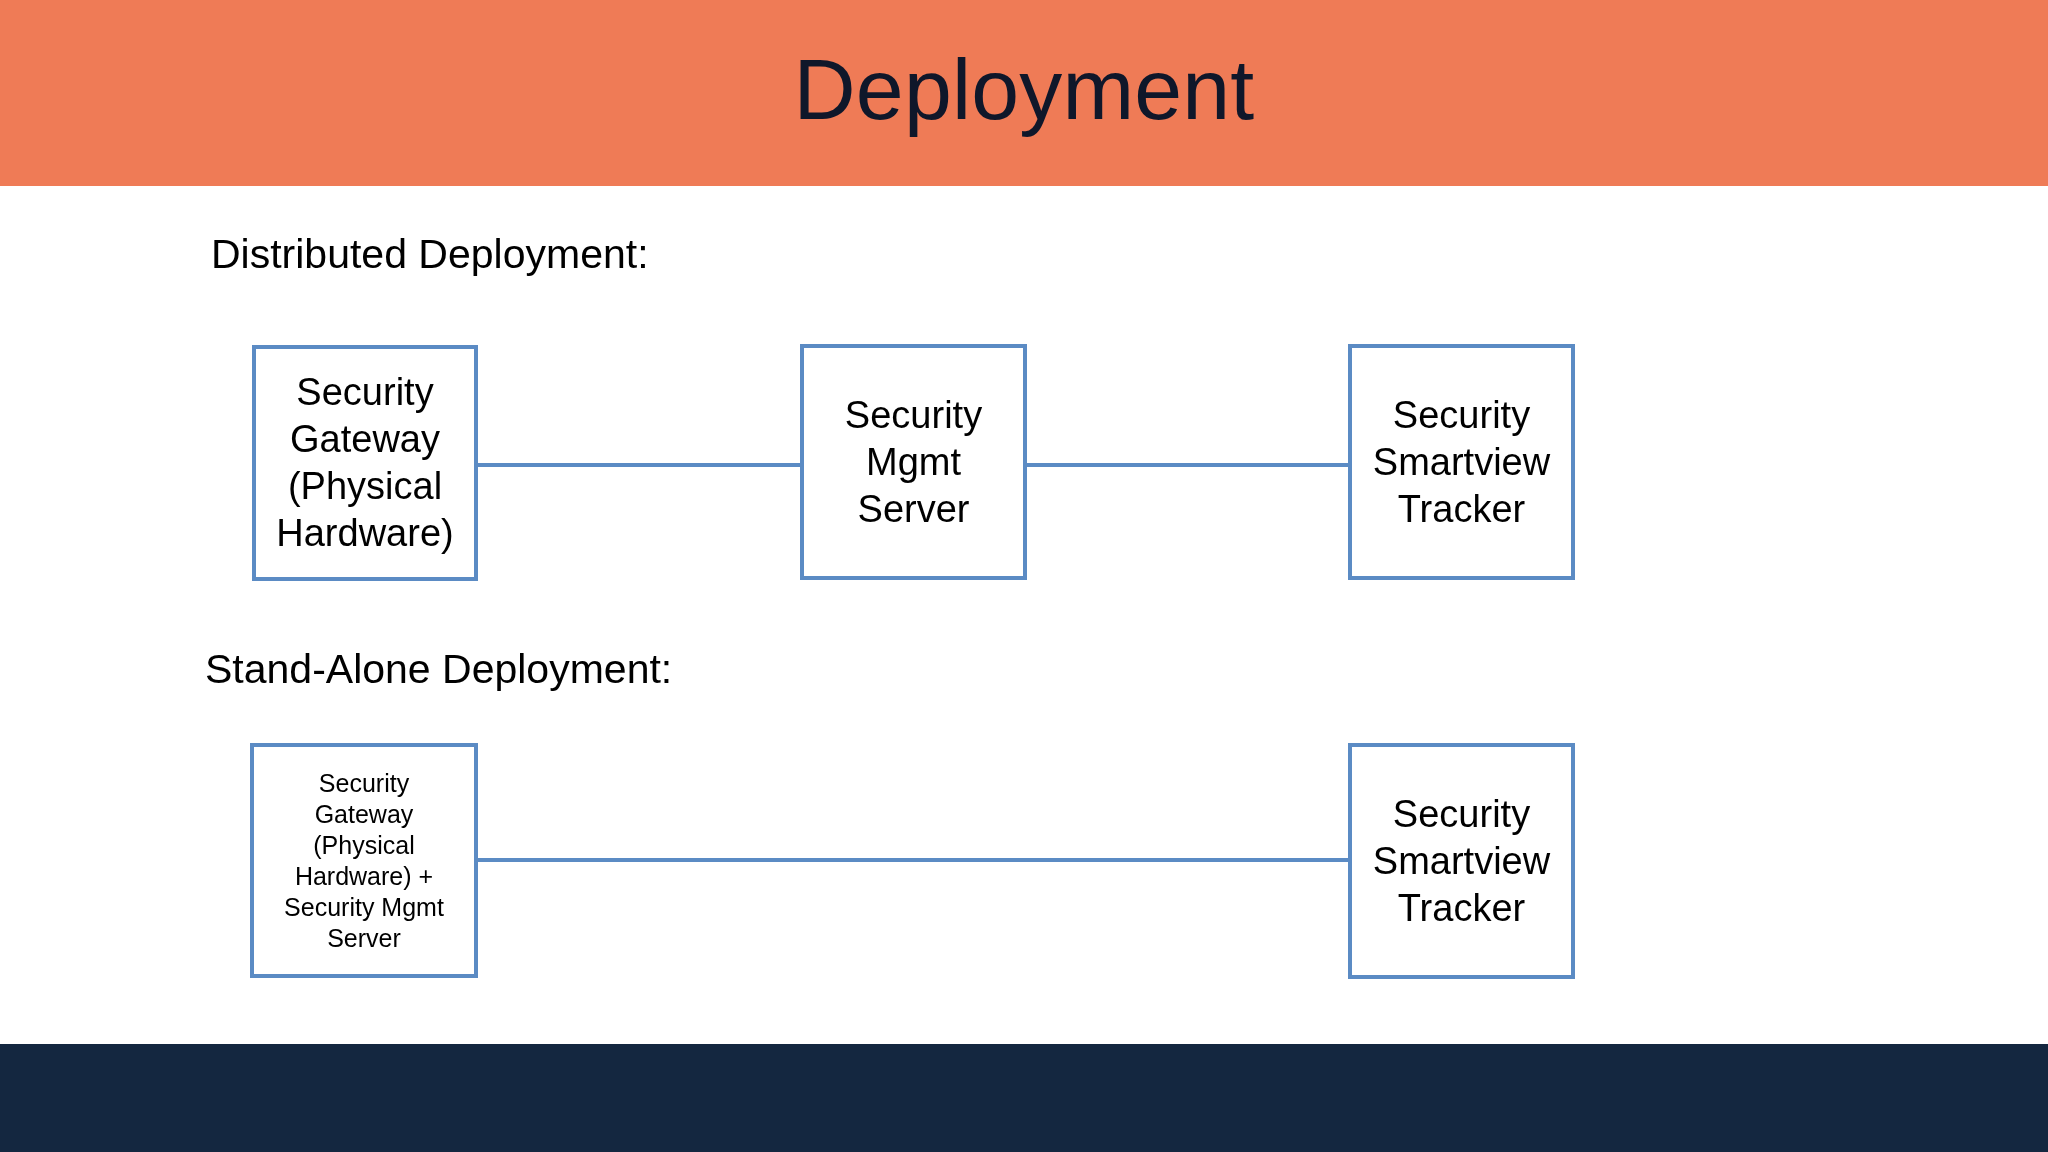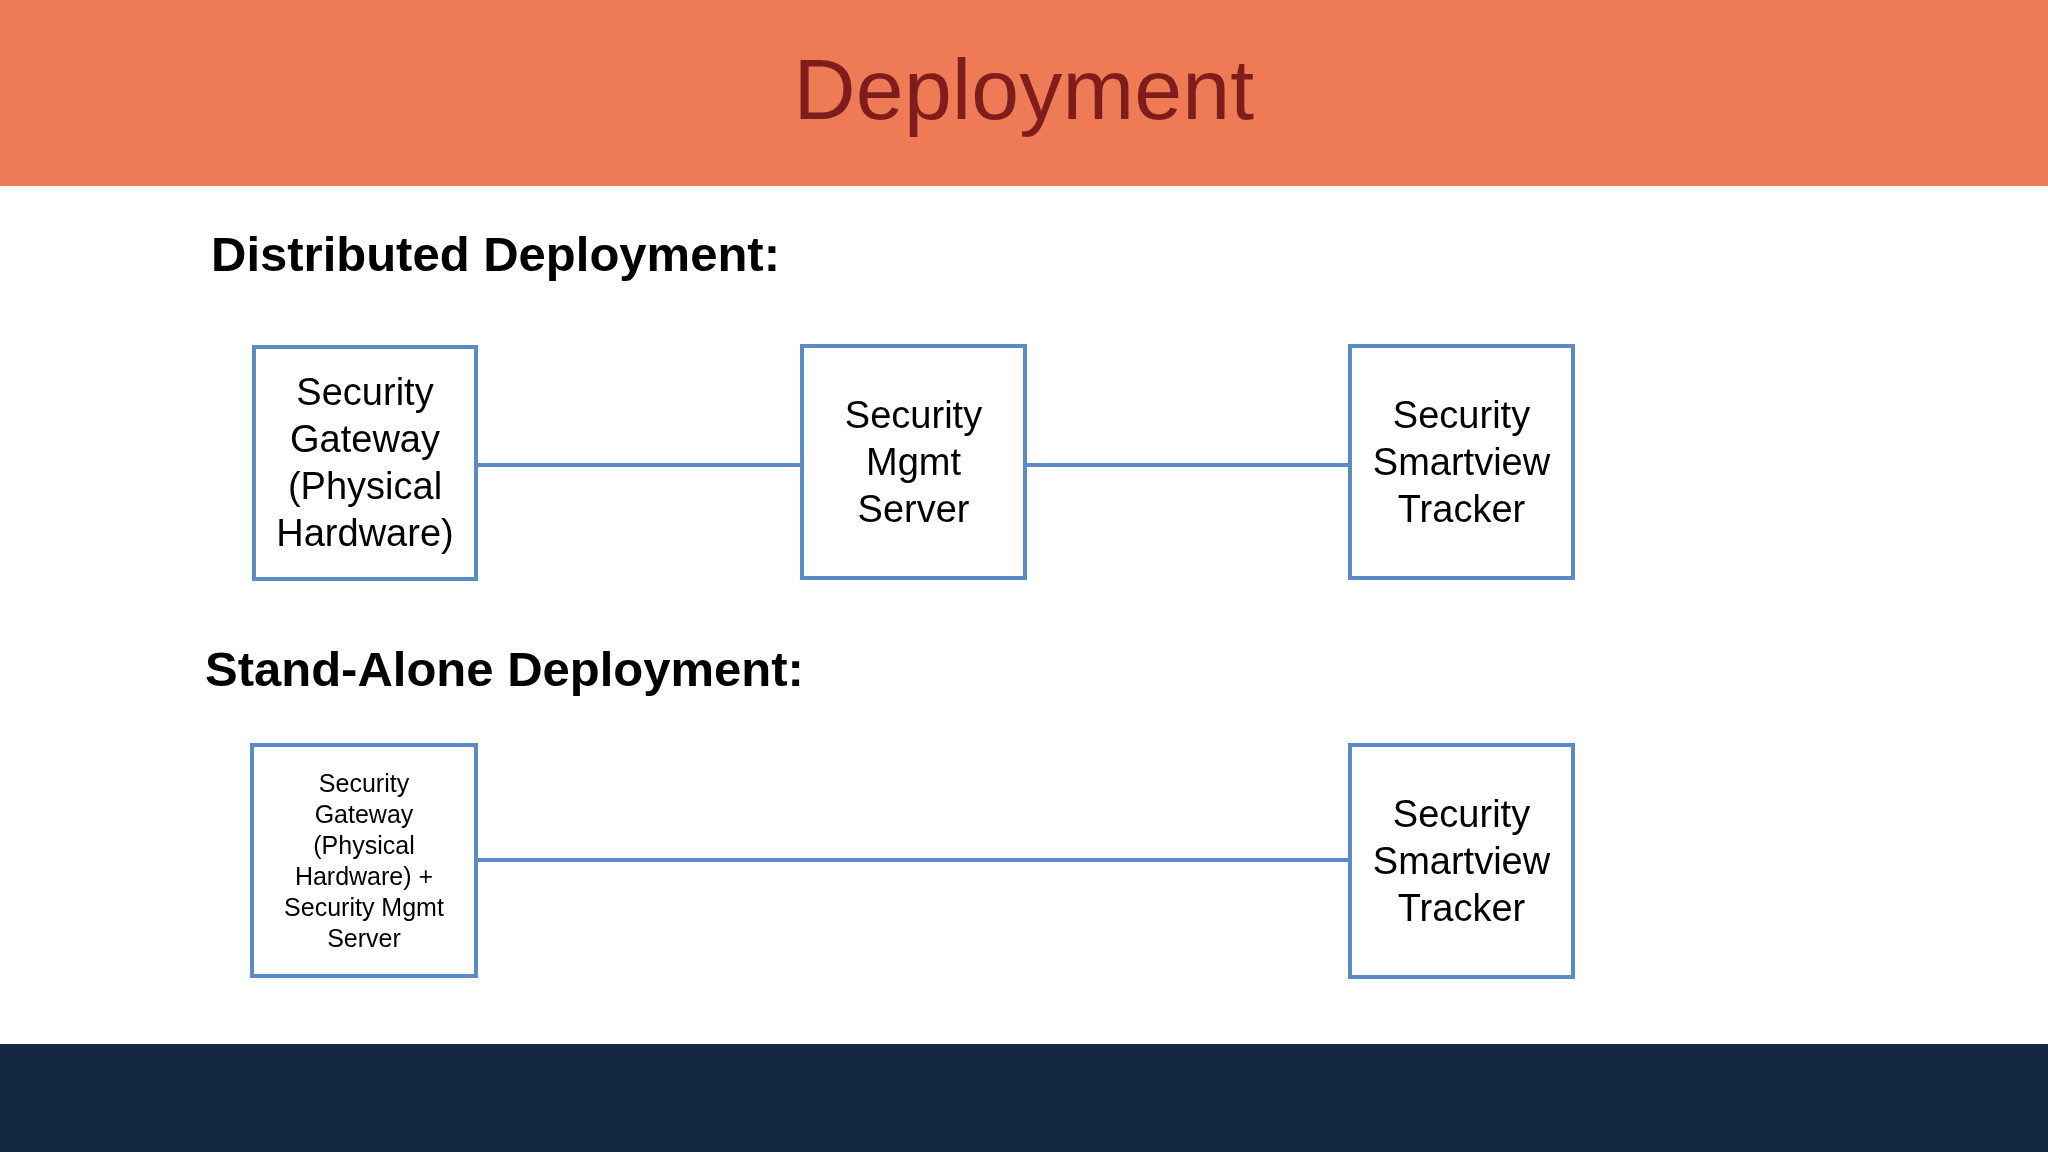--- a/index.html
+++ b/index.html
@@ -29,21 +29,21 @@
     width: 2048px;
     height: 186px;
     background: #ef7b56;
   }
   #slide-title {
     position: absolute;
     left: 0;
     top: 34px;
     width: 2048px;
     text-align: center;
-    color: #7f1d1d;
+    color: #0f172a;
     font-size: 86px;
     font-weight: 400;
     line-height: 110px;
     letter-spacing: 0.2px;
     white-space: nowrap;
   }
 
   
   #footer-bar {
     position: absolute;
@@ -51,22 +51,22 @@
     top: 1044px;
     width: 2048px;
     height: 108px;
     background: #142740;
   }
 
   
   .section-label {
     position: absolute;
     color: #000000;
-    font-size: 49px;
-    font-weight: 700;
+    font-size: 41px;
+    font-weight: 400;
     line-height: 48px;
     white-space: nowrap;
   }
   #label-distributed { left: 211px; top: 230px; }
   #label-standalone  { left: 205px; top: 645px; }
 
   
   .node-box {
     position: absolute;
     box-sizing: border-box;

